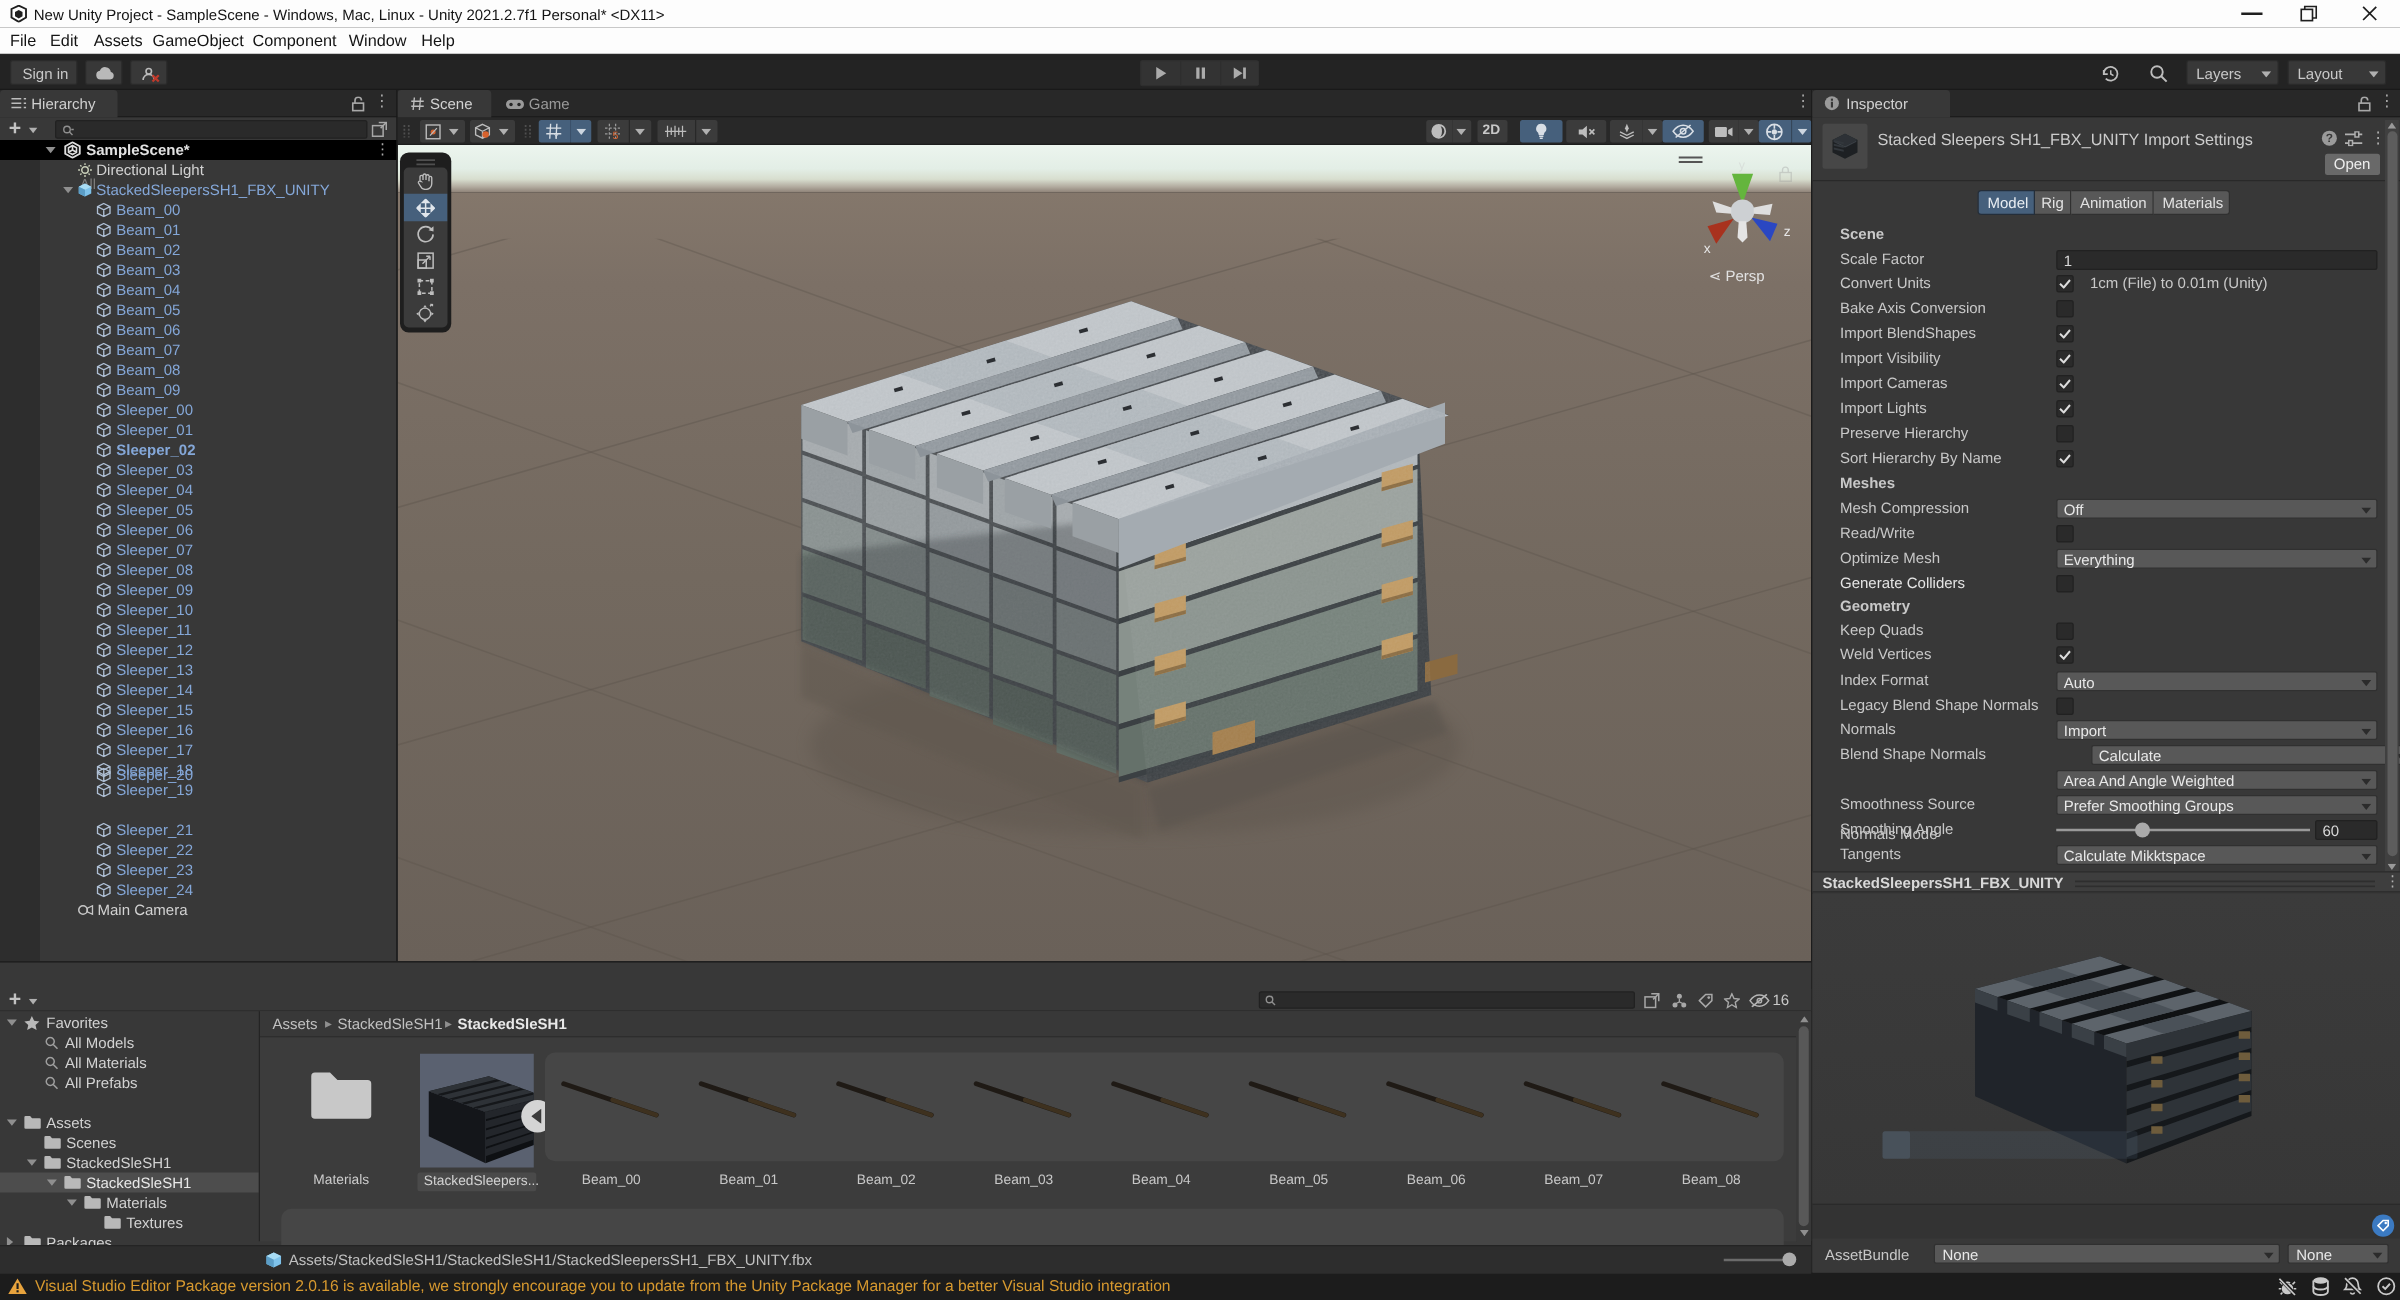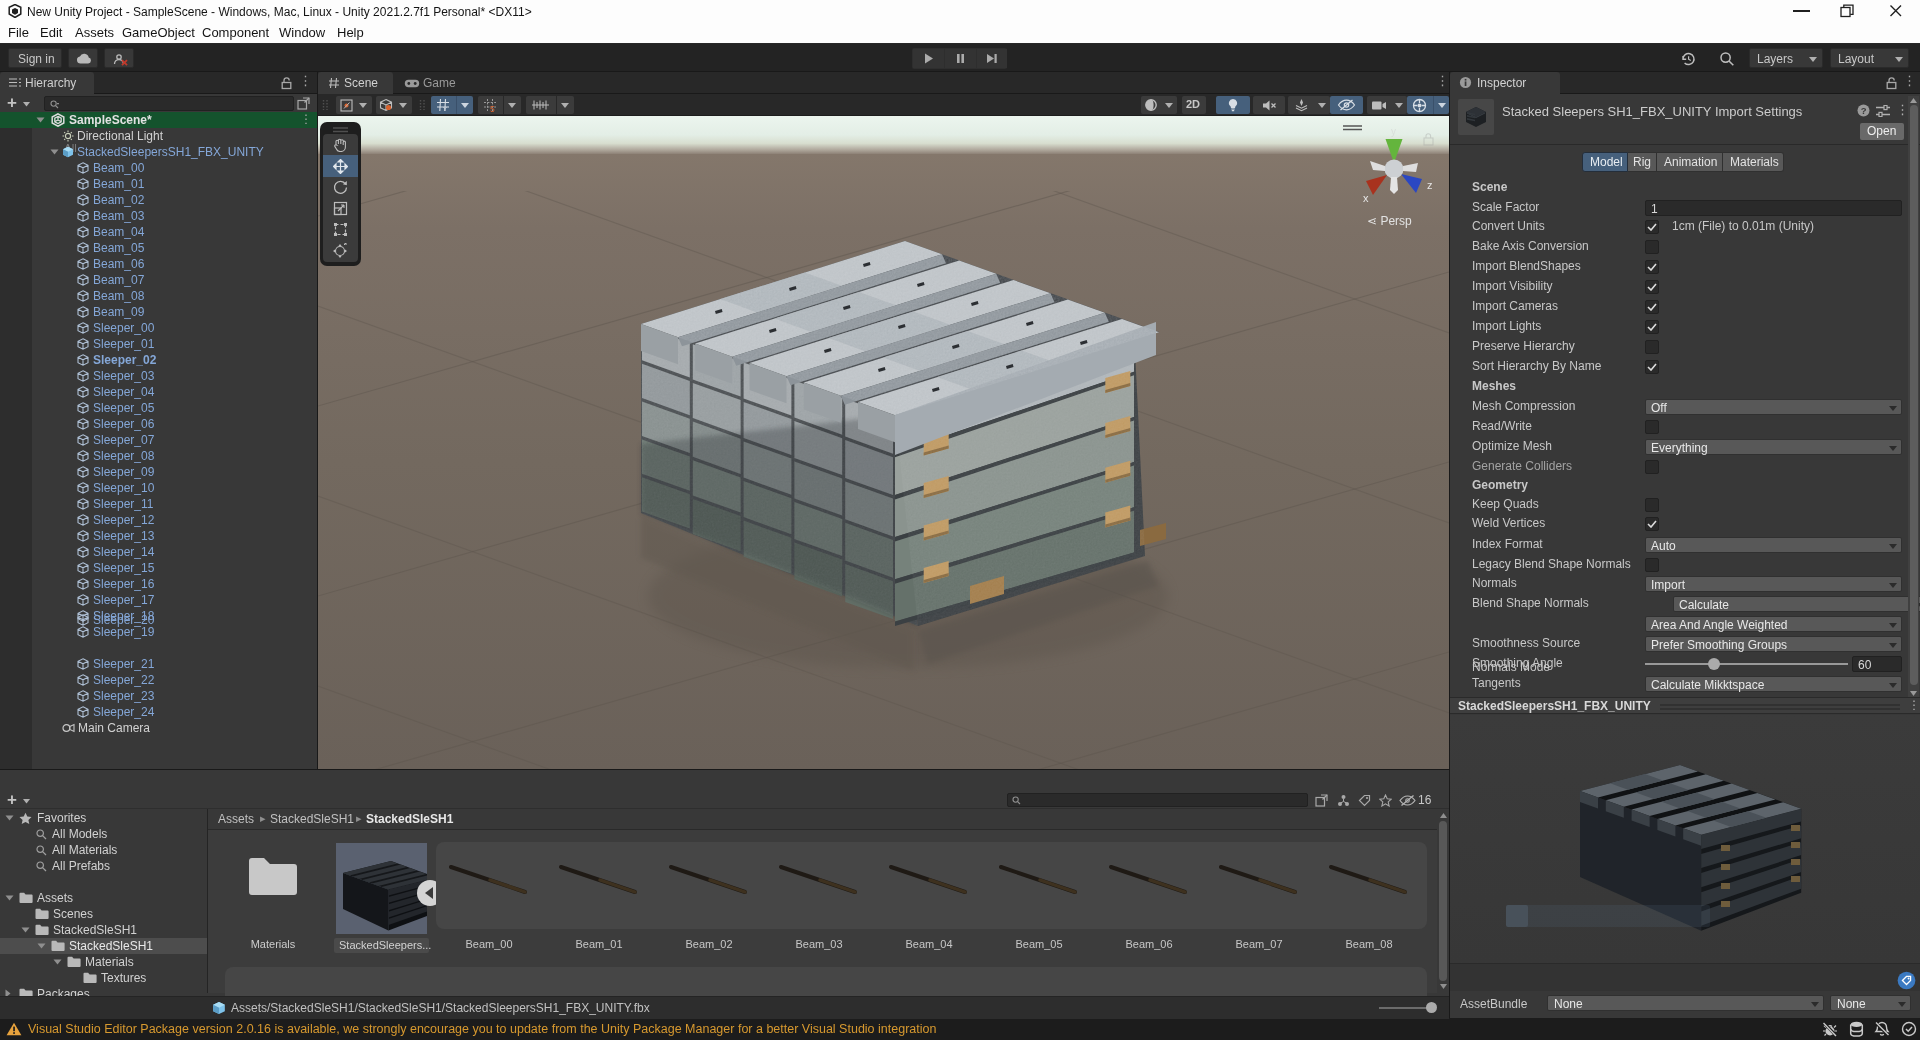--- a/index.html
+++ b/index.html
@@ -115,21 +115,21 @@
           <path d="M8 3.6 l2 0" stroke="#8f8f8f" stroke-width="1.1" transform="translate(-1,0)"></path>
         </svg>
       <div class="txt" style="left:19px;top:1px;font-size:11.5px;color:#7d7d7d;margin-top:44px;">All</div>
     </div>
     <svg class="abs" style="left:297px;top:3px;" width="13" height="13" viewBox="0 0 13 13">
       <rect x="1" y="3.5" width="8.5" height="8.5" fill="none" stroke="#a8a8a8" stroke-width="1.2"></rect>
       <path d="M6 1 h6 v6" fill="none" stroke="#a8a8a8" stroke-width="1.2"></path>
         <path d="M12 1 L7.5 5.5" stroke="#a8a8a8" stroke-width="1.2"></path>
       </svg>
   </div>
-<div class="abs" style="left:0;top:40px;width:372px;height:16px;background:#14532d;">
+<div class="abs" style="left:0;top:40px;width:372px;height:16px;background:#000000;">
       <svg class="abs" style="left:36px;top:5px;" width="9" height="6">
         <path d="M0.5 0.5 h8 L4.5 5.5 Z" fill="#8f8f8f"></path>
       </svg>
       <svg class="abs" style="left:51px;top:1px;" width="14" height="14" viewBox="0 0 14 14">
         <path d="M7 0.8 L12.8 4 L12.8 10 L7 13.2 L1.2 10 L1.2 4 Z" fill="none" stroke="#dcdcdc" stroke-width="1.5"></path>
         <path d="M7 3.4 L10.2 5.2 L10.2 8.8 L7 10.6 L3.8 8.8 L3.8 5.2 Z M7 3.4 V7 M3.8 8.8 L7 7 L10.2 8.8" fill="none" stroke="#dcdcdc" stroke-width="1.3"></path>
       </svg>
       <div class="txt" style="left:69px;top:1px;font-size:12px;color:#e2e2e2;font-weight:bold;">SampleScene*</div>
       <div class="txt" style="left:300px;top:0px;font-size:12px;color:#a8a8a8;">⋮</div>
     </div>
@@ -876,21 +876,21 @@
     </div>
     <div class="txt" style="left:22px;top:347px;font-size:12px;color:#c8c8c8;">Read/Write</div>
     <div class="abs" style="left:195px;top:348px;width:14px;height:14px;background:#2a2a2a;border:1px solid #212121;border-radius:2px;"></div>
     <div class="txt" style="left:22px;top:367px;font-size:12px;color:#c8c8c8;">Optimize Mesh</div>
     <div class="abs" style="left:195px;top:367px;width:257px;height:16px;background:#585858;border:1px solid #303030;border-radius:2px;">
       <div class="txt" style="left:5px;top:1px;font-size:12px;color:#e8e8e8;">Everything</div>
       <svg class="abs" style="right:4px;top:6px;" width="8" height="5">
         <path d="M0 0 h8 L4 5 Z" fill="#2b2b2b"></path>
       </svg>
     </div>
-    <div class="txt" style="left:22px;top:387px;font-size:12px;color:#a3a3a3;">Generate Colliders</div>
+    <div class="txt" style="left:22px;top:387px;font-size:12px;color:#e5e5e5;">Generate Colliders</div>
     <div class="abs" style="left:195px;top:388px;width:14px;height:14px;background:#2a2a2a;border:1px solid #212121;border-radius:2px;"></div>
     <div class="txt" style="left:22px;top:406px;font-size:12px;color:#c8c8c8;font-weight:bold;">Geometry</div>
     <div class="txt" style="left:22px;top:425px;font-size:12px;color:#c8c8c8;">Keep Quads</div>
     <div class="abs" style="left:195px;top:426px;width:14px;height:14px;background:#2a2a2a;border:1px solid #212121;border-radius:2px;"></div>
     <div class="txt" style="left:22px;top:444px;font-size:12px;color:#c8c8c8;">Weld Vertices</div>
     <div class="abs" style="left:195px;top:445px;width:14px;height:14px;background:#2a2a2a;border:1px solid #212121;border-radius:2px;">
       <svg class="abs" style="left:1px;top:2px;" width="10" height="8">
         <path d="M1 4 L4 7 L9 1" fill="none" stroke="#dcdcdc" stroke-width="1.6"></path>
       </svg>
     </div>

